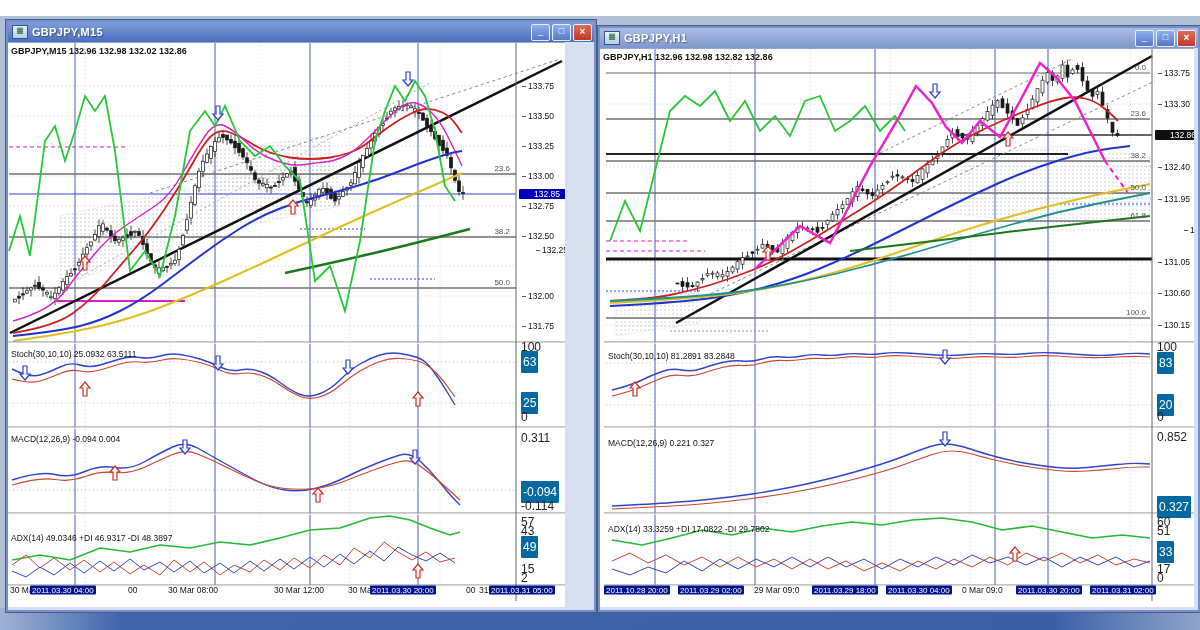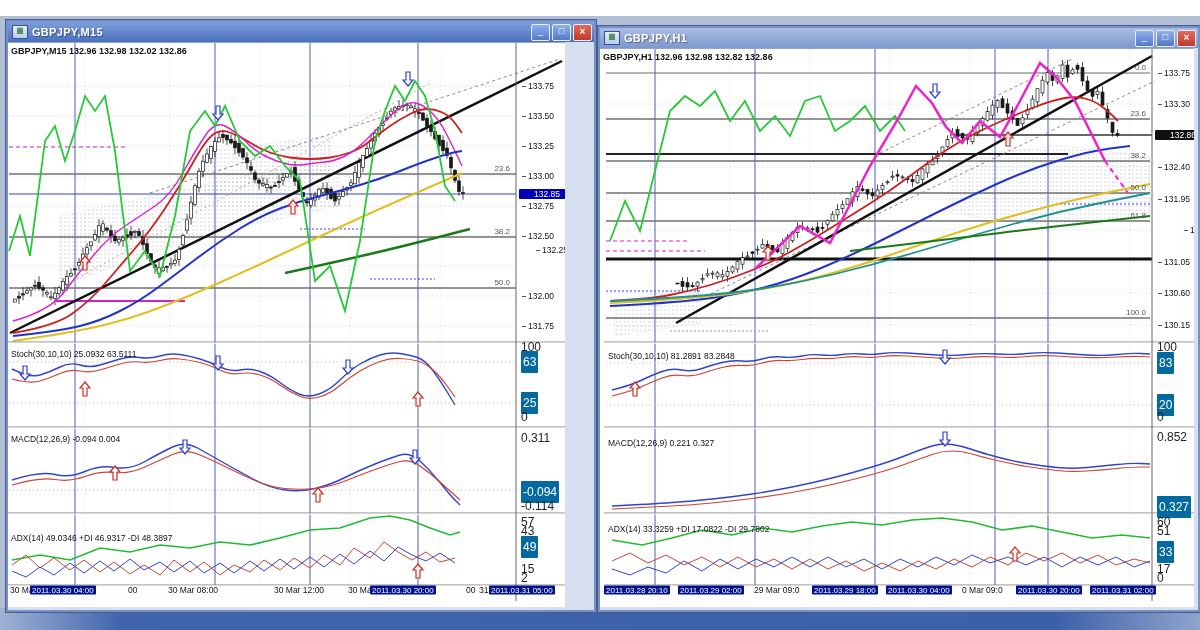--- a/index.html
+++ b/index.html
@@ -693,21 +693,21 @@
       <div class="lbl sc" style="left: 557px; top: 368px;">0</div>
       <div class="lbl pl" style="left: 8px; top: 389px;">MACD(12,26,9) 0.221 0.327</div>
       <div class="lbl sc" style="left: 557px; top: 388px;">0.852</div>
       <div class="lbl sc badge" style="left: 557px; top: 458px;">0.327</div>
       <div class="lbl pl" style="left: 8px; top: 475px;">ADX(14) 33.3259 +DI 17.0822 -DI 29.7802</div>
       <div class="lbl sc" style="left: 557px; top: 473px;">60</div>
       <div class="lbl sc" style="left: 557px; top: 482px;">51</div>
       <div class="lbl sc badge" style="left: 557px; top: 503px;">33</div>
       <div class="lbl sc" style="left: 557px; top: 520px;">17</div>
       <div class="lbl sc" style="left: 557px; top: 529px;">0</div>
-      <div class="lbl tl ttag" style="left: 4px; top: 541px; transform: translateY(-50%);">2011.03.28 20:10</div>
+      <div class="lbl tl ttag" style="left: 4px; top: 541px; transform: translateY(-50%);">2011.10.28 20:00</div>
       <div class="lbl tl ttag" style="left: 78px; top: 541px; transform: translateY(-50%);">2011.03.29 02:00</div>
       <div class="lbl tl" style="left: 154px; top: 541px; transform: translateY(-50%);">29 Mar 09:0</div>
       <div class="lbl tl ttag" style="left: 212px; top: 541px; transform: translateY(-50%);">2011.03.29 18:00</div>
       <div class="lbl tl ttag" style="left: 286px; top: 541px; transform: translateY(-50%);">2011.03.30 04:00</div>
       <div class="lbl tl" style="left: 362px; top: 541px; transform: translateY(-50%);">0 Mar 09:0</div>
       <div class="lbl tl ttag" style="left: 416px; top: 541px; transform: translateY(-50%);">2011.03.30 20:00</div>
       <div class="lbl tl ttag" style="left: 490px; top: 541px; transform: translateY(-50%);">2011.03.31 02:00</div>
     </div>
 </div>
 

